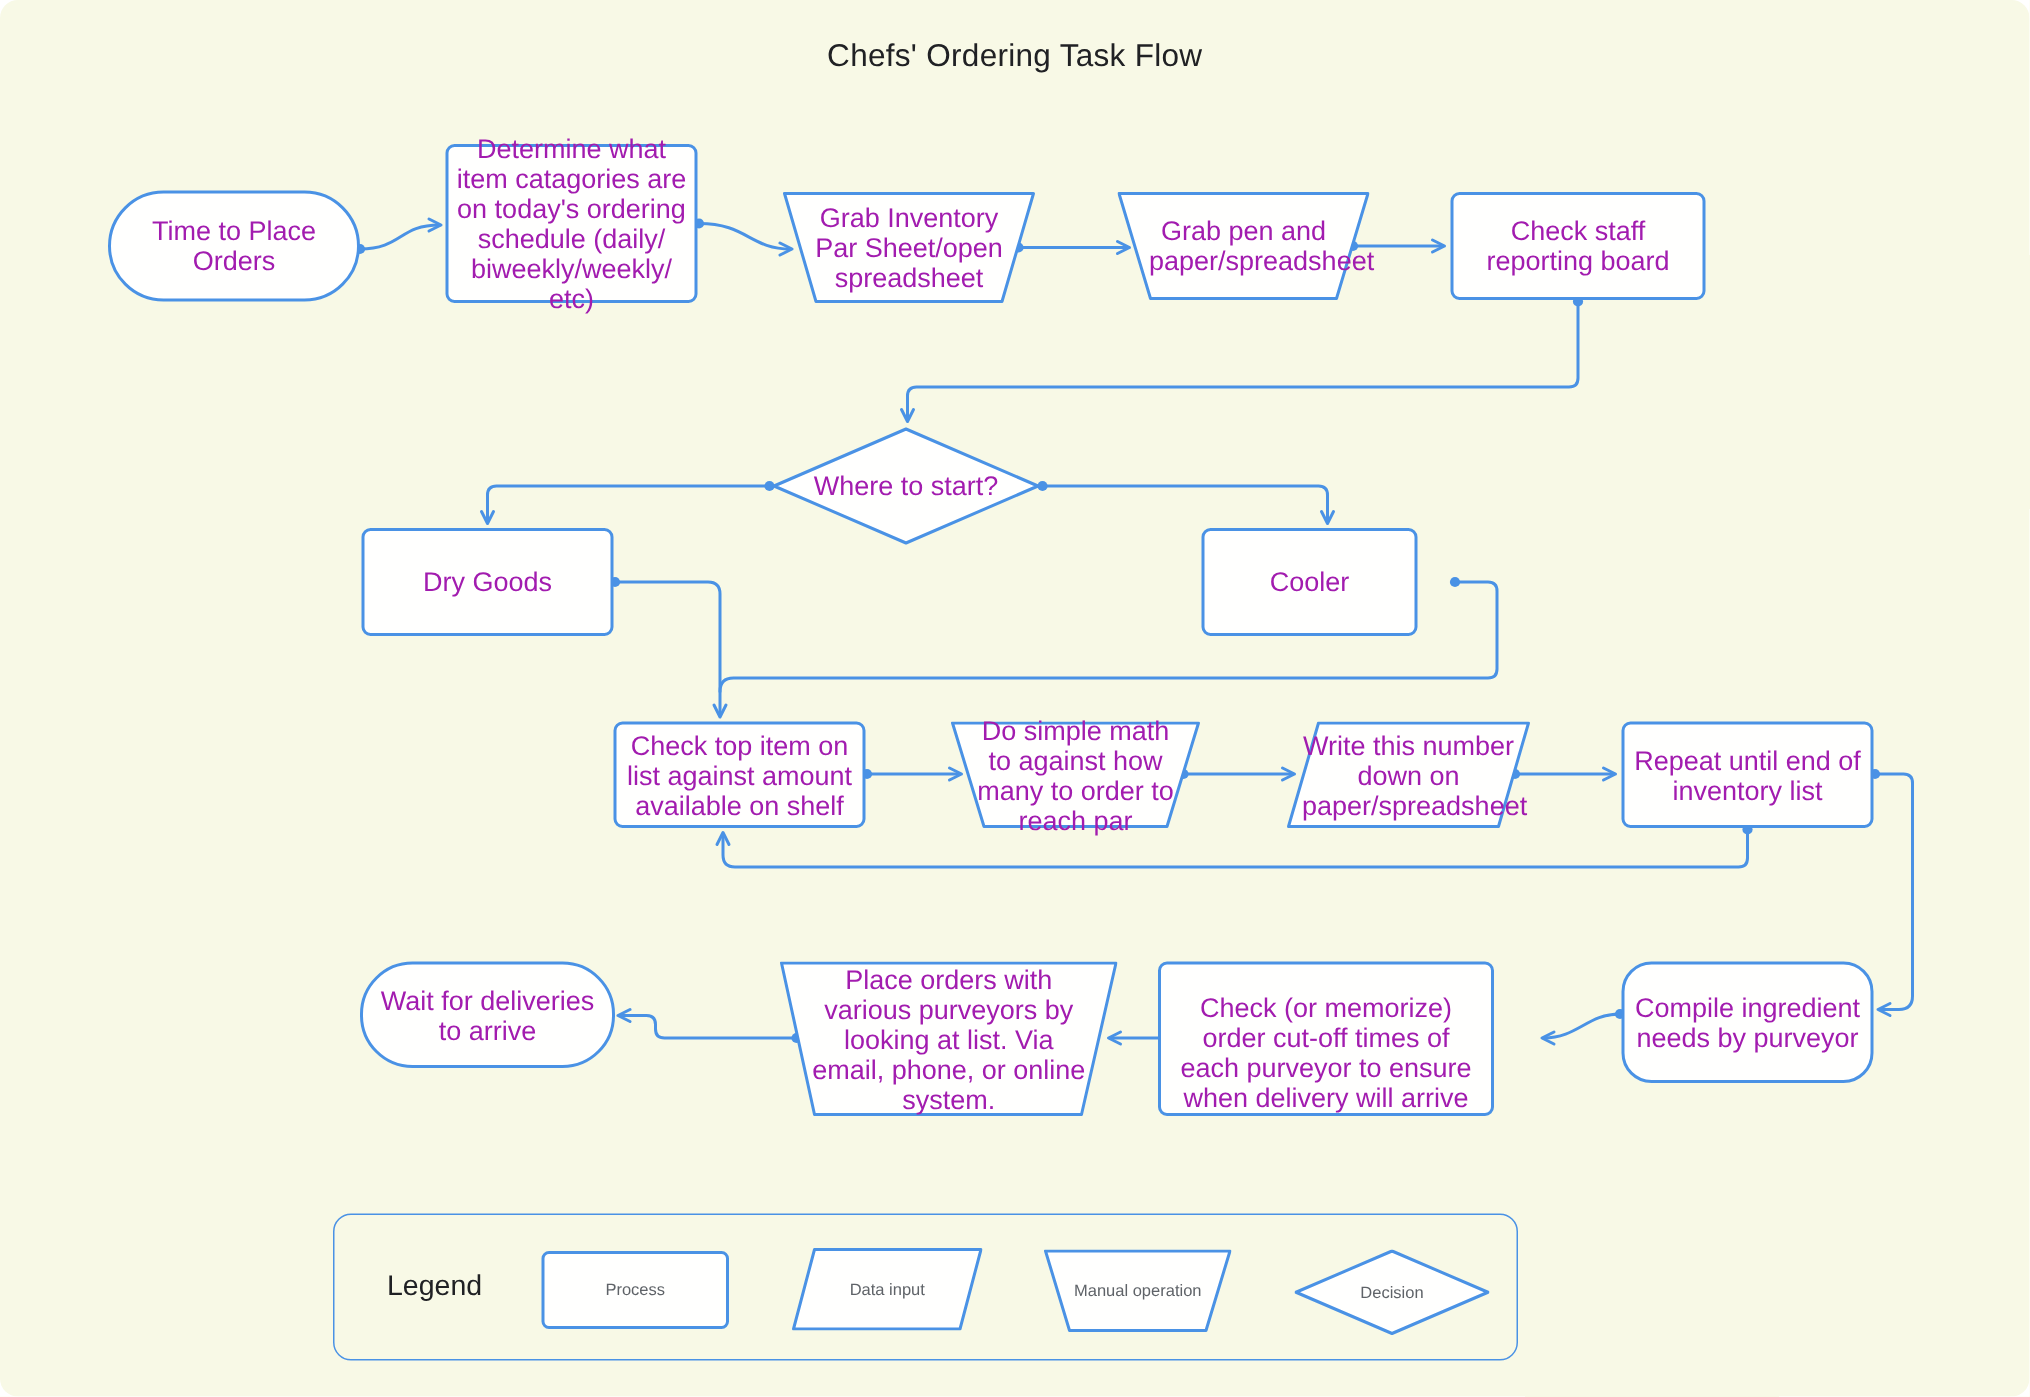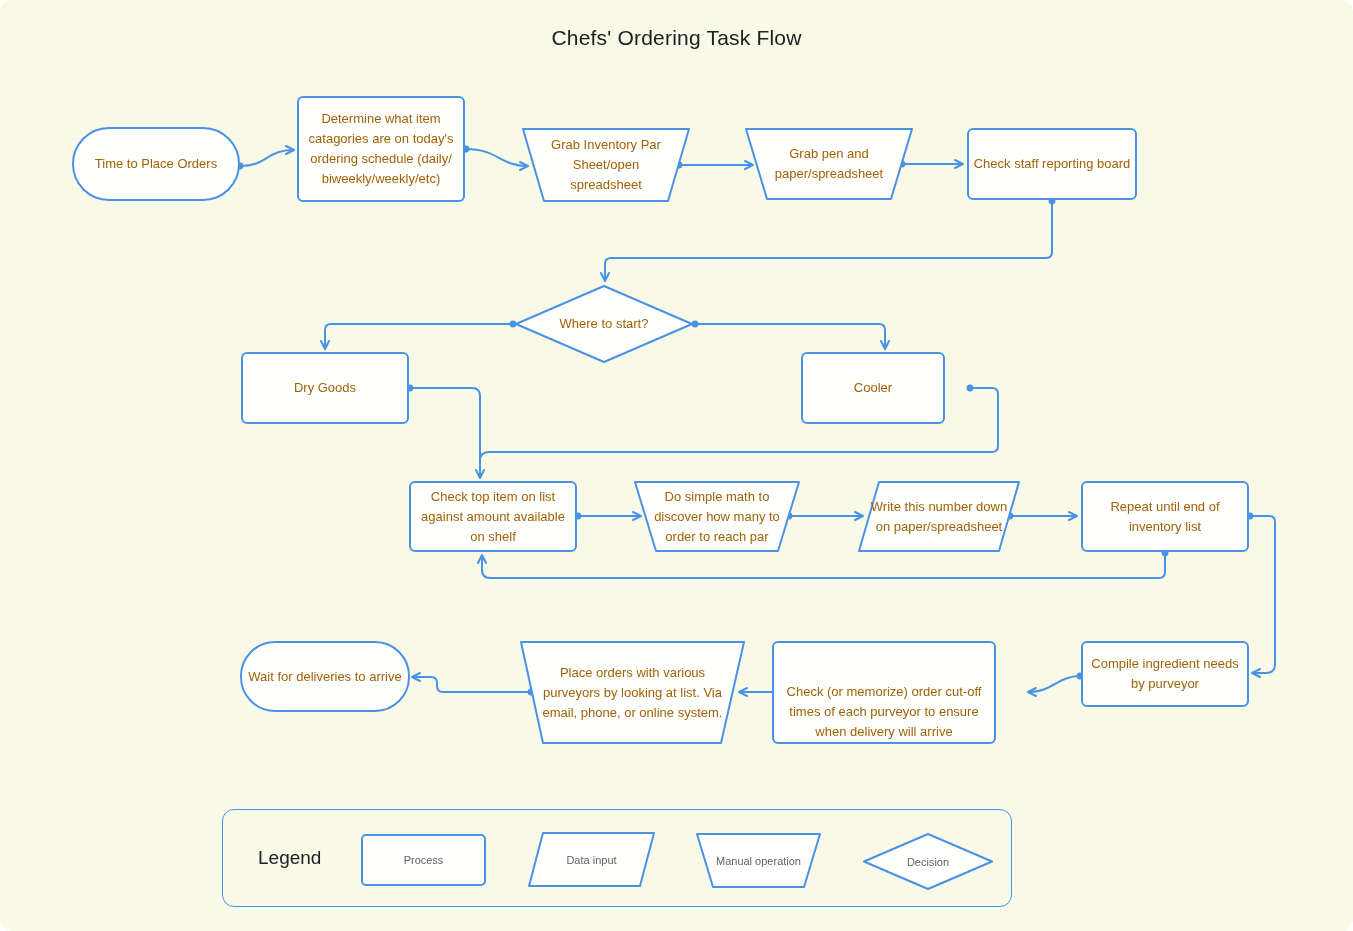--- a/index.html
+++ b/index.html
@@ -2,41 +2,41 @@
 <html><head>
 <meta charset="utf-8">
 <style>
   html,body{margin:0;padding:0;background:#ffffff;font-family:"Liberation Sans",sans-serif;}
   .canvas{position:relative;width:1353px;height:931px;background:#f8f9e6;border-radius:12px;overflow:hidden;}
   .title{position:absolute;left:0;top:26px;width:100%;margin:0;text-align:center;
          font-size:21px;font-weight:500;color:#202124;letter-spacing:.2px;}
   svg.connectors{position:absolute;left:0;top:0;width:1353px;height:931px;z-index:1;}
   svg.connectors path{fill:none;stroke:#4a92e5;stroke-width:2;stroke-linecap:round;stroke-linejoin:round;}
   .node{position:absolute;z-index:2;display:flex;align-items:center;justify-content:center;
-        text-align:center;color:#a16207;font-size:13px;line-height:20px;}
+        text-align:center;color:#a21caf;font-size:18px;line-height:20px;}
   .node .lbl{position:relative;z-index:2;padding:0 4px;}
   .node.box{background:#fffffe;border:2px solid #4a92e5;border-radius:6px;box-sizing:border-box;}
   .node.term{background:#fffffe;border:2px solid #4a92e5;box-sizing:border-box;}
   .node.poly{background:transparent;border:none;}
   .node.poly > svg{position:absolute;left:0;top:0;width:100%;height:100%;z-index:1;}
   .node.poly polygon{fill:#fffffe;stroke:#4a92e5;stroke-width:2;stroke-linejoin:round;}
 
   #n-start{left:72px;top:127px;width:168px;height:74px;border-radius:37px;}
   #n-determine{left:297px;top:96px;width:168px;height:106px;}
   #n-grab-sheet{left:522px;top:128px;width:168px;height:74px;}
   #n-grab-pen{left:745px;top:128px;width:168px;height:72px;}
   #n-check-board{left:967px;top:128px;width:170px;height:72px;}
   #n-where{left:514px;top:284px;width:180px;height:80px;}
   #n-dry-goods{left:241px;top:352px;width:168px;height:72px;}
   #n-cooler{left:801px;top:352px;width:144px;height:72px;}
   #n-check-top{left:409px;top:481px;width:168px;height:71px;}
   #n-math{left:634px;top:481px;width:166px;height:71px;}
   #n-write{left:858px;top:481px;width:162px;height:71px;}
   #n-repeat{left:1081px;top:481px;width:168px;height:71px;}
-  #n-compile{left:1081px;top:641px;width:168px;height:66px;}
+  #n-compile{left:1081px;top:641px;width:168px;height:81px;border-radius:20px;}
   #n-cutoff{left:772px;top:641px;width:224px;height:103px;align-items:flex-end;}
   #n-place{left:520px;top:641px;width:225px;height:103px;}
   #n-wait{left:240px;top:641px;width:170px;height:71px;border-radius:35px;}
 
   .legend{position:absolute;left:222px;top:809px;width:790px;height:98px;z-index:2;
           border:1.5px solid #4a92e5;border-radius:12px;box-sizing:border-box;}
   .legend-title{position:absolute;left:35px;top:0;height:100%;display:flex;align-items:center;
           font-size:19px;color:#202124;}
   .swatch{position:absolute;display:flex;align-items:center;justify-content:center;
           text-align:center;color:#5f6368;font-size:11px;}
@@ -126,21 +126,21 @@
   </div>
 
   <div class="node box" id="n-check-top">
     <span class="lbl">Check top item on list against amount available on shelf</span>
   </div>
 
   <div class="node poly" id="n-math">
     <svg viewBox="0 0 166 71" preserveAspectRatio="none">
         <polygon points="1,1 165,1 144,70 22,70"></polygon>
       </svg>
-    <span class="lbl" style="max-width:132px;">Do simple math to discover how many to order to reach par</span>
+    <span class="lbl" style="max-width:132px;">Do simple math to against how many to order to reach par</span>
   </div>
 
   <div class="node poly" id="n-write">
     <svg viewBox="0 0 162 71" preserveAspectRatio="none">
         <polygon points="21,1 161,1 141,70 1,70"></polygon>
       </svg>
     <span class="lbl" style="max-width:142px;">Write this number down on paper/spreadsheet</span>
   </div>
 
   <div class="node box" id="n-repeat">

